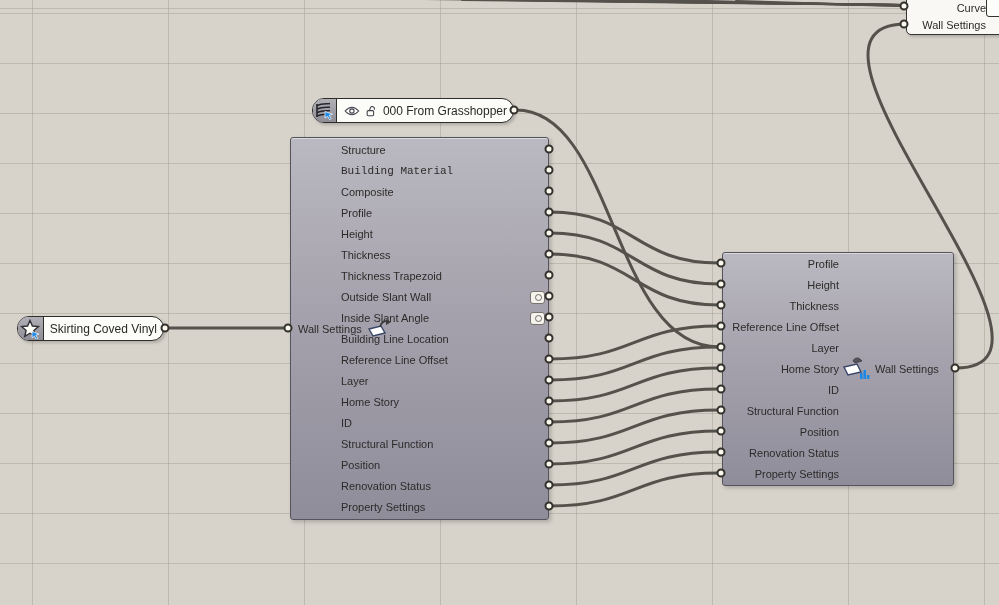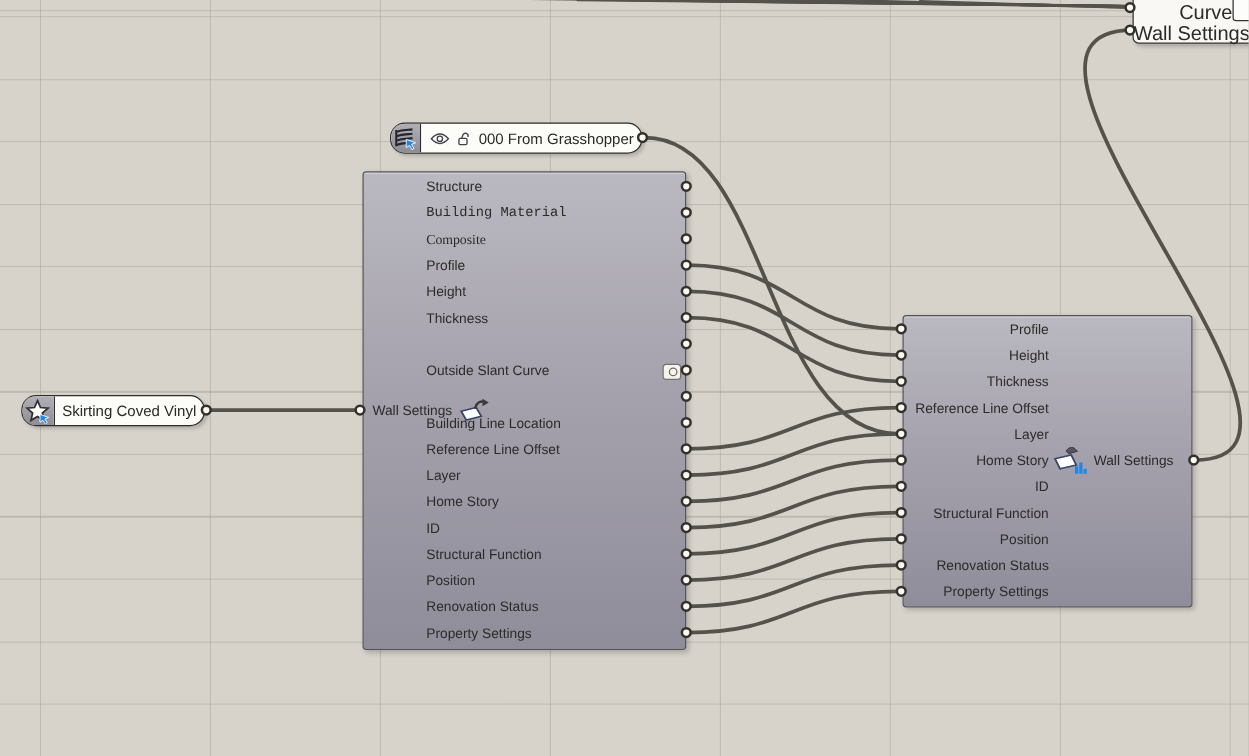--- a/index.html
+++ b/index.html
@@ -44,21 +44,21 @@
   }
   .badge::after{
     content:"";position:absolute;left:4px;top:2px;width:5px;height:5px;border:1.5px solid #6e6c66;border-radius:50%;
   }
   .io-flex{position:absolute;display:flex;align-items:center;gap:4px;height:22px;font-size:11px;color:#2c2b29;white-space:nowrap;}
   #tr-node{
     position:absolute;z-index:2;left:906px;top:-10px;width:110px;height:45px;
     background:#f9f8f4;border:1.5px solid #35332f;border-radius:5px;box-sizing:border-box;
     box-shadow:2px 2px 3px rgba(0,0,0,.18);
   }
-  #tr-node .trrow{position:absolute;font-size:16px;color:#2c2b29;width:79px;text-align:right;white-space:nowrap;}
+  #tr-node .trrow{position:absolute;font-size:11px;color:#2c2b29;width:79px;text-align:right;white-space:nowrap;}
   #tr-boxlet{position:absolute;left:79px;top:5px;width:24px;height:21px;background:#fdfdfb;border:1.5px solid #35332f;border-radius:3px;box-sizing:border-box;}
 </style>
 </head>
 <body>
 
 <div id="canvas">
 
   <svg id="wires" width="999" height="605">
 
     <g>
@@ -127,25 +127,27 @@
         <path d="M12 12.5 L19 15 L15.9 16.2 L17.8 19.4 L16.2 20.3 L14.4 17.2 L12 18.8 Z" fill="#1e88e5" stroke="#ffffff" stroke-width="0.7"></path>
       </svg>
     </div>
     <span class="pill-label">Skirting Coved Vinyl</span>
   </div>
   <div class="nub" style="left:165px;top:328px;"></div>
 
   <div class="node" style="left:290px;top:137px;width:257px;height:381px;">
     <div class="prow main-row" style="top:2px;"><span>Structure</span></div>
     <div class="prow main-row" style="top:23px;font-family:Liberation Mono, monospace;"><span>Building Material</span></div>
-    <div class="prow main-row" style="top:44px;font-family:Liberation Serif, serif;"><span>Composite</span></div>
+    <div class="prow main-row" style="top:44px;"><span>Composite</span></div>
     <div class="prow main-row" style="top:65px;"><span>Profile</span></div>
     <div class="prow main-row" style="top:86px;"><span>Height</span></div>
     <div class="prow main-row" style="top:107px;"><span>Thickness</span></div>
-    <div class="prow main-row" style="top:149px;"><span>Outside Slant Curve</span><span class="badge"></span></div>
+    <div class="prow main-row" style="top:128px;"><span>Thickness Trapezoid</span></div>
+    <div class="prow main-row" style="top:149px;"><span>Outside Slant Wall</span><span class="badge"></span></div>
+    <div class="prow main-row" style="top:170px;"><span>Inside Slant Angle</span><span class="badge"></span></div>
     <div class="prow main-row" style="top:191px;"><span>Building Line Location</span></div>
     <div class="prow main-row" style="top:212px;"><span>Reference Line Offset</span></div>
     <div class="prow main-row" style="top:233px;"><span>Layer</span></div>
     <div class="prow main-row" style="top:254px;"><span>Home Story</span></div>
     <div class="prow main-row" style="top:275px;"><span>ID</span></div>
     <div class="prow main-row" style="top:296px;"><span>Structural Function</span></div>
     <div class="prow main-row" style="top:317px;"><span>Position</span></div>
     <div class="prow main-row" style="top:338px;"><span>Renovation Status</span></div>
     <div class="prow main-row" style="top:359px;"><span>Property Settings</span></div>
 

